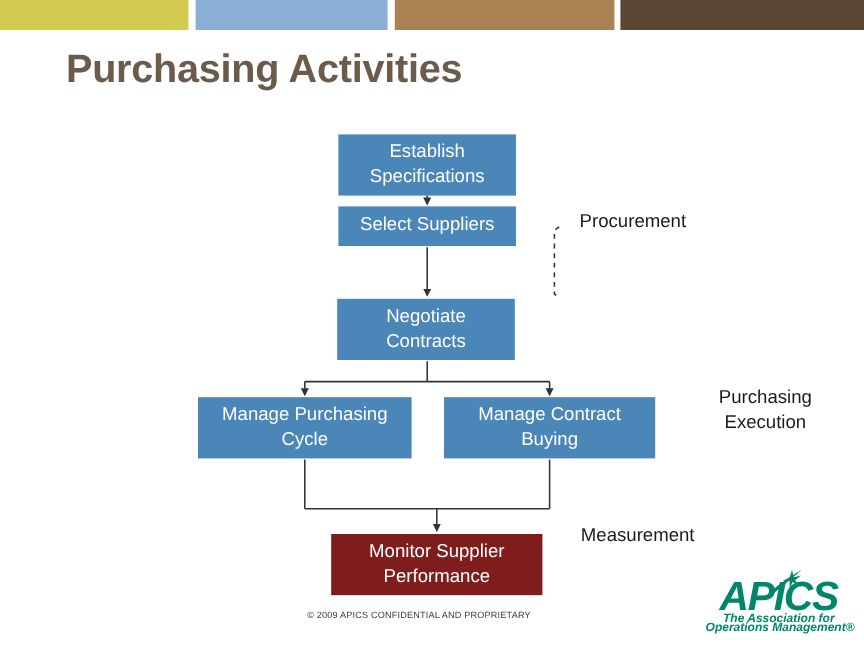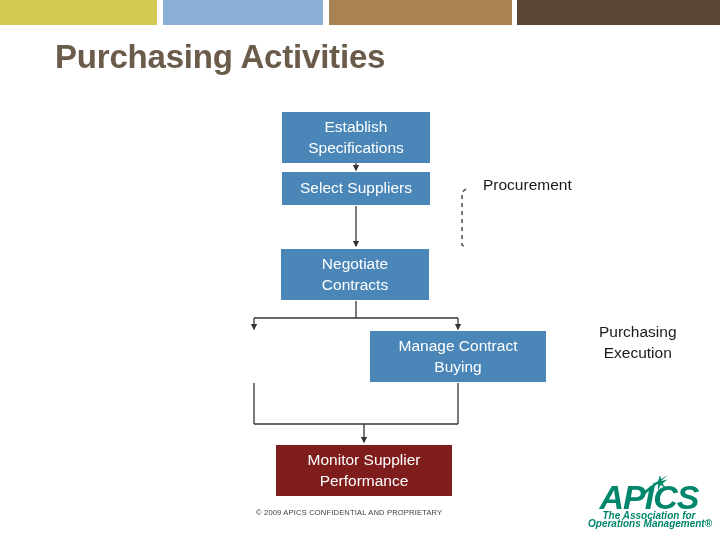--- a/index.html
+++ b/index.html
@@ -172,28 +172,31 @@
     <g stroke="#333333" stroke-width="1.3" fill="none" stroke-dasharray="4,4">
       <path d="M 466,189 L 462,192 L 462,245 L 466,248"></path>
     </g>
   </svg>
 
   <div class="flowbox" id="box-establish" style="background: rgb(74, 134, 184); white-space: pre-line;">Establish
 Specifications</div>
   <div class="flowbox" id="box-select" style="background: rgb(74, 134, 184); white-space: pre-line;">Select Suppliers</div>
   <div class="flowbox" id="box-negotiate" style="background: rgb(74, 134, 184); white-space: pre-line;">Negotiate
 Contracts</div>
+  <div class="flowbox" id="box-manage-cycle" style="background: rgb(74, 134, 184); white-space: pre-line;">Manage Purchasing
+Cycle</div>
   <div class="flowbox" id="box-manage-buy" style="background: rgb(74, 134, 184); white-space: pre-line;">Manage Contract
 Buying</div>
   <div class="flowbox" id="box-monitor" style="background: #7f1d1d; white-space: pre-line;">Monitor Supplier
 Performance</div>
 
   <div class="side-label" id="label-procurement" style="white-space: pre-line;">Procurement</div>
   <div class="side-label" id="label-execution" style="white-space: pre-line;">Purchasing
 Execution</div>
+  <div class="side-label" id="label-measurement" style="white-space: pre-line;">Measurement</div>
 
   <div id="copyright">© 2009 APICS CONFIDENTIAL AND PROPRIETARY</div>
 
   <div id="apics-logo">
     <svg id="apics-star" viewBox="0 0 60 44" width="30" height="22">
       <path d="M2,40 C16,28 34,14 56,2 C40,16 22,30 8,42 Z" fill="#00866B"></path>
       <path d="M40,2 L43,14 L55,11 L45,19 L52,28 L41,22 L36,33 L36,20 L24,20 L36,15 Z" fill="#00866B"></path>
     </svg>
     <div id="apics-wordmark" style="color: rgb(0, 134, 107);">APICS</div>
     <div class="apics-tagline" id="apics-tagline1" style="color: rgb(0, 134, 107);">The Association for</div>

